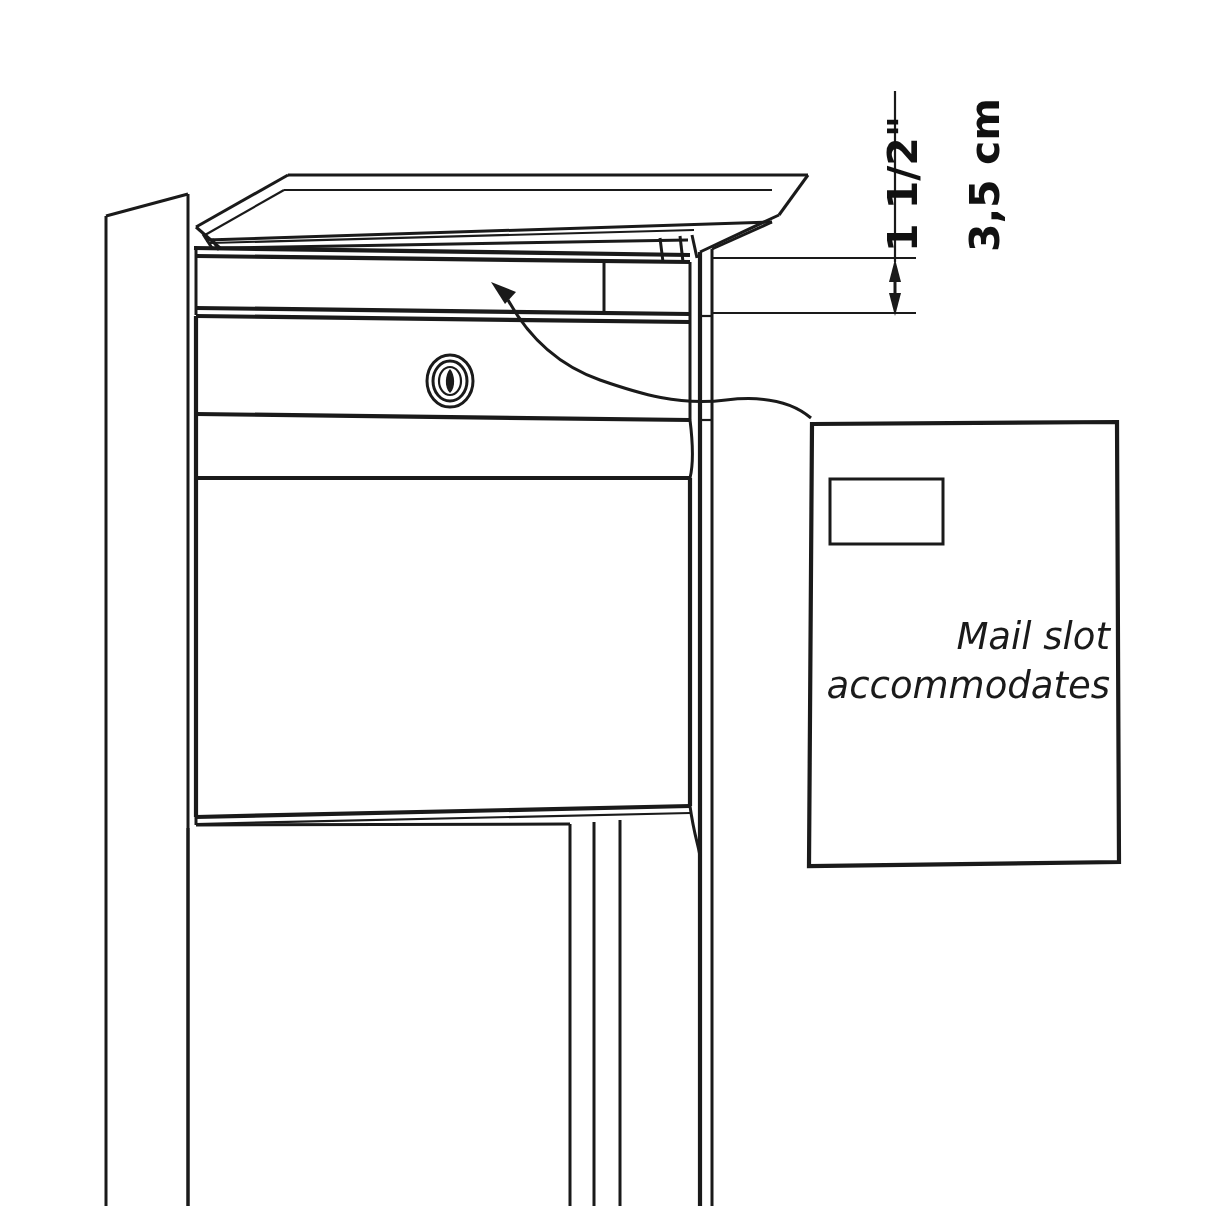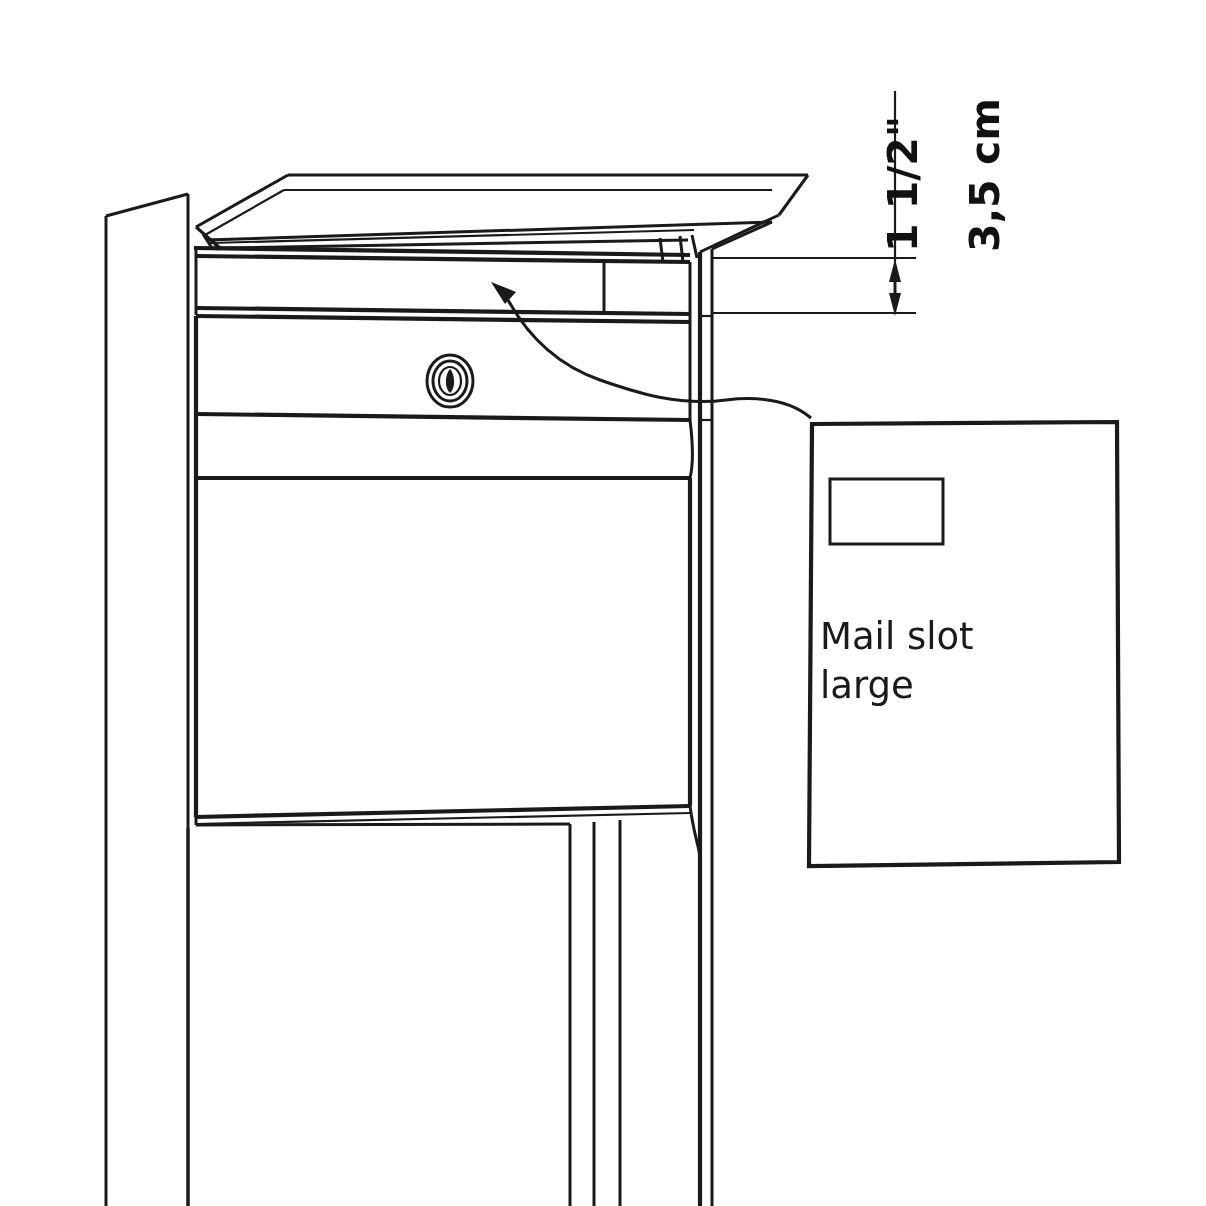--- a/index.html
+++ b/index.html
@@ -54,26 +54,27 @@
     font-size: 41px;
     transform: rotate(-90deg);
   }
 
   
   #callout-text {
     position: absolute;
     left: 820px;
     top: 612px;
     width: 290px;
-    text-align: left;
+    text-align: right;
     font-family: "DejaVu Sans", sans-serif;
     font-size: 37px;
     line-height: 49px;
     color: #1a1a1a;
     font-weight: normal;
+    font-style: italic;
   }
   #callout-text .cline { display: block; }
 </style>
 </head>
 <body>
 
 <div id="stage">
 
   <svg id="drawing" viewBox="0 0 1206 1206" xmlns="http://www.w3.org/2000/svg">
 
@@ -209,16 +210,16 @@
     </g>
 
   </svg>
 
   <div class="dim-label" id="dim-imperial">1 1/2"</div>
 
   <div class="dim-label" id="dim-metric">3,5 cm</div>
 
   <div id="callout-text">
     <span class="cline">Mail slot</span>
-    <span class="cline">large</span>
+    <span class="cline">accommodates</span>
   </div>
 
 </div>
 
 </body></html>

